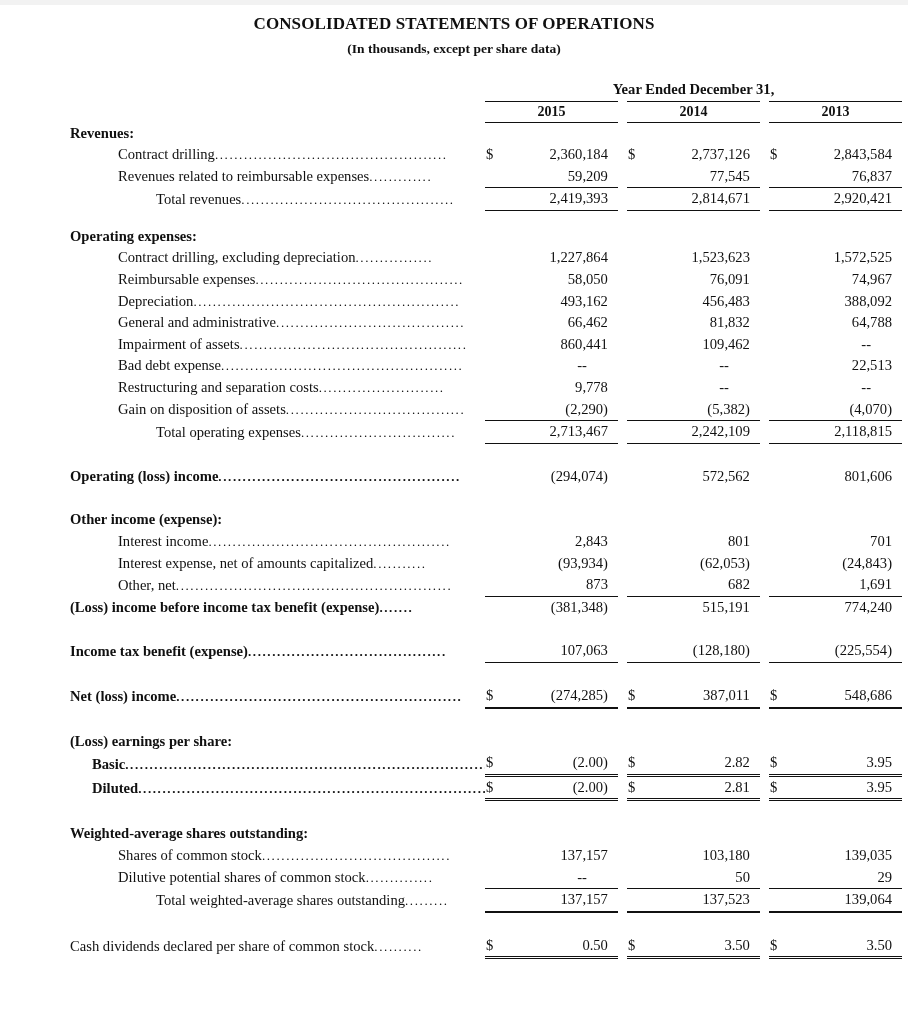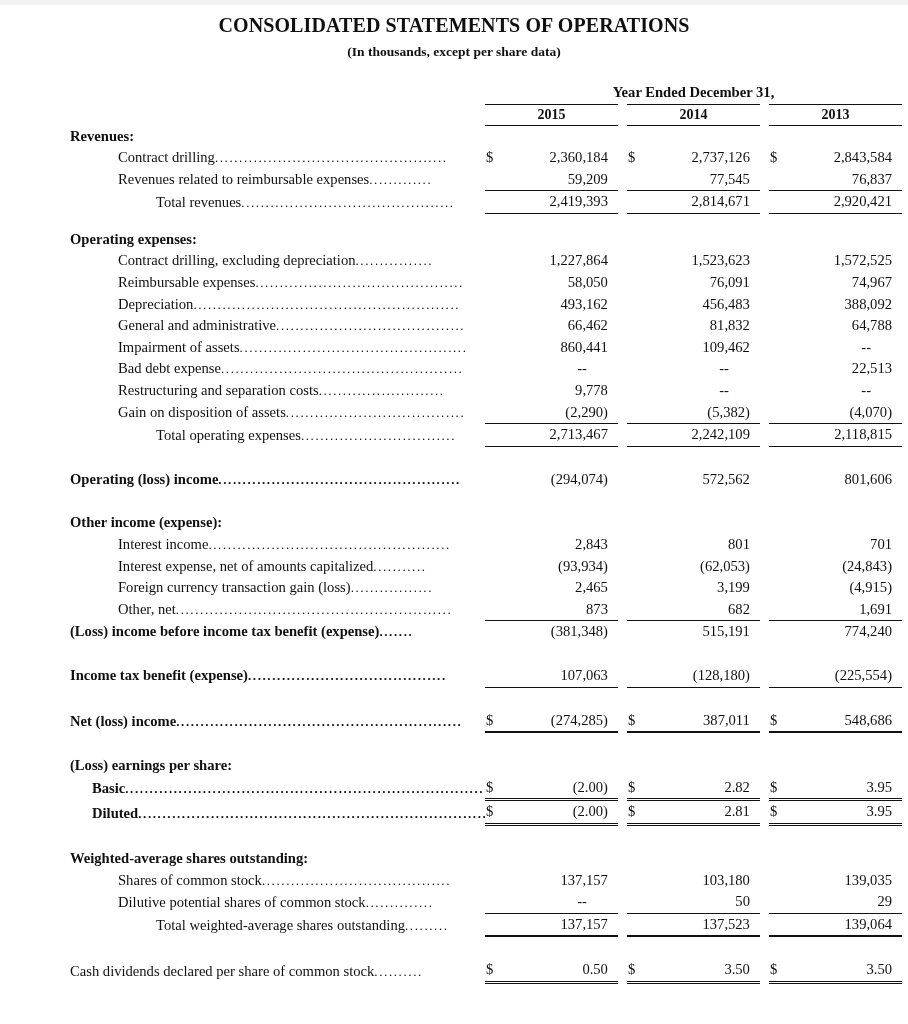--- a/index.html
+++ b/index.html
@@ -27,21 +27,21 @@
     top: 0; left: 0;
     width: 908px;
     height: 5px;
     background: #f2f2f2;
   }
 
   
   .doc-title {
     text-align: center;
     font-weight: bold;
-    font-size: 20px;
+    font-size: 17px;
     letter-spacing: 0.1px;
     padding-top: 14px;
   }
   .doc-subtitle {
     text-align: center;
     font-weight: bold;
     font-size: 13.5px;
     padding-top: 7px;
   }
 
@@ -340,31 +340,20 @@
       <td class="cur"></td>
       <td class="val">(93,934)</td>
       <td></td>
           <td class="cur"></td>
       <td class="val">(62,053)</td>
       <td></td>
           <td class="cur"></td>
       <td class="val">(24,843)</td>
     </tr>
     <tr>
-      <td class="lbl ind1"><span>Foreign currency transaction gain (loss)</span><span class="dots">.................</span></td>
-      <td class="cur"></td>
-      <td class="val">2,465</td>
-      <td></td>
-          <td class="cur"></td>
-      <td class="val">3,199</td>
-      <td></td>
-          <td class="cur"></td>
-      <td class="val">(4,915)</td>
-    </tr>
-    <tr>
       <td class="lbl ind1"><span>Other, net</span><span class="dots">.........................................................</span></td>
       <td class="cur bline"></td>
       <td class="val bline">873</td>
       <td></td>
           <td class="cur bline"></td>
       <td class="val bline">682</td>
       <td></td>
           <td class="cur bline"></td>
       <td class="val bline">1,691</td>
     </tr>

